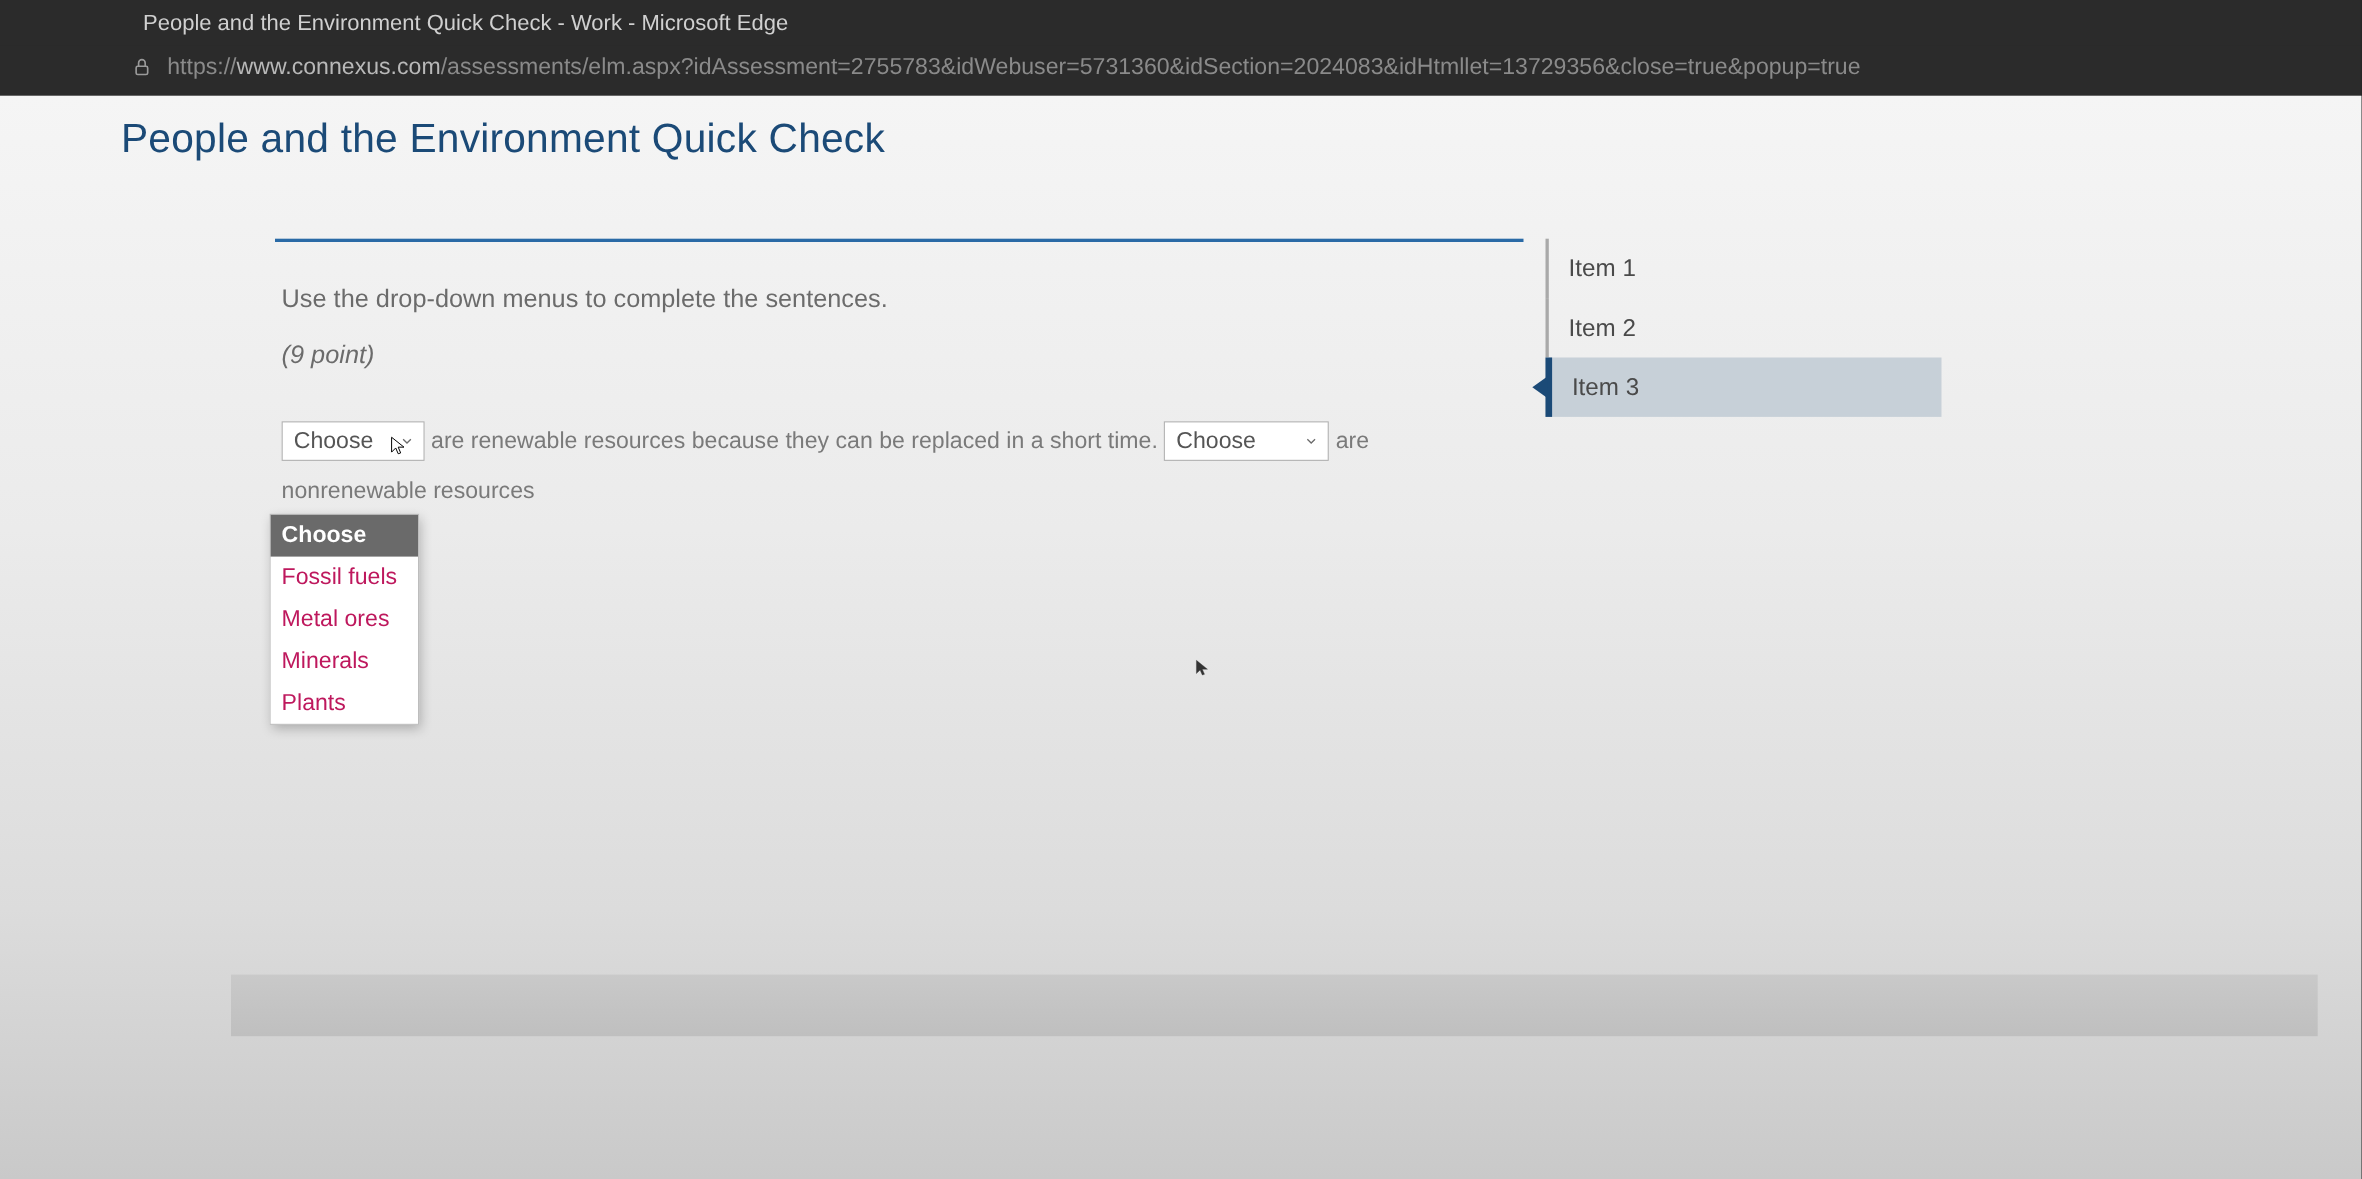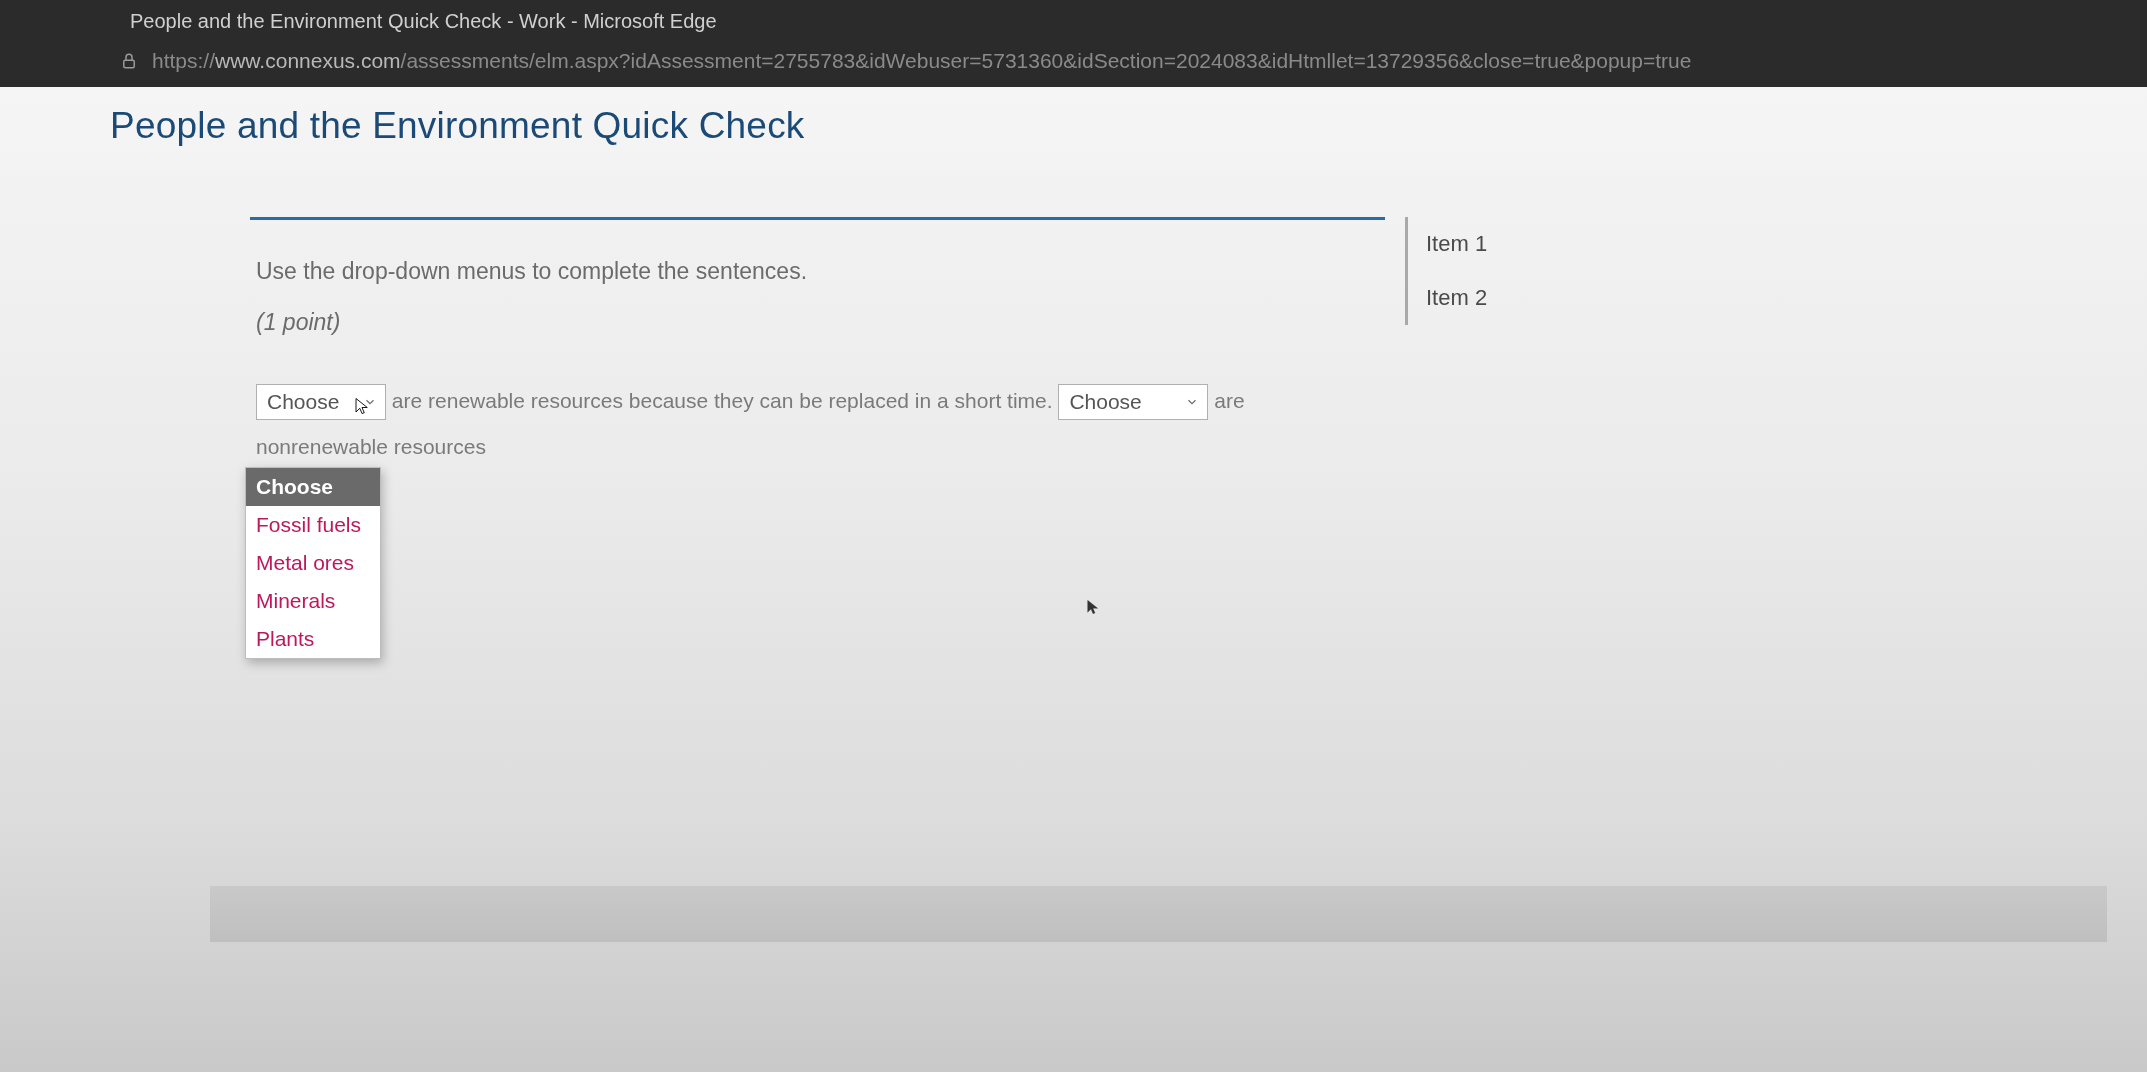--- a/index.html
+++ b/index.html
@@ -203,21 +203,21 @@
       <span>https://</span><span class="url-host">www.connexus.com</span><span>/assessments/elm.aspx?idAssessment=2755783&amp;idWebuser=5731360&amp;idSection=2024083&amp;idHtmllet=13729356&amp;close=true&amp;popup=true</span>
     </span>
   </div>
 
   <div class="content-area">
     <h1 class="page-title">People and the Environment Quick Check</h1>
 
     <div class="main-panel">
       <div class="question-panel">
         <div class="instruction">Use the drop-down menus to complete the sentences.</div>
-        <div class="points">(1 point)</div>
+        <div class="points">(9 point)</div>
 
         <div class="question-body">
           <span class="dropdown">
             <span>Choose</span>
             <svg class="chevron" viewBox="0 0 24 24" fill="none" stroke="currentColor" stroke-width="2">
                 <polyline points="6 9 12 15 18 9"></polyline>
               </svg>
             <svg class="cursor-arrow" viewBox="0 0 24 24" fill="#fff" stroke="#000" stroke-width="1.2">
               <path d="M4 2 L4 20 L9 15 L12 22 L15 21 L12 14 L19 14 Z"></path>
             </svg>
@@ -230,20 +230,21 @@
               </svg>
           </span>
           <span> are nonrenewable resources</span>
 
         </div>
       </div>
 
       <div class="nav-panel">
         <div class="nav-item">Item 1</div>
         <div class="nav-item">Item 2</div>
+        <div class="nav-item current">Item 3</div>
       </div>
     </div>
 
     <div class="dropdown-open">
       <div class="opt selected">Choose</div>
       <div class="opt">Fossil fuels</div>
       <div class="opt">Metal ores</div>
       <div class="opt">Minerals</div>
       <div class="opt">Plants</div>
     </div>

